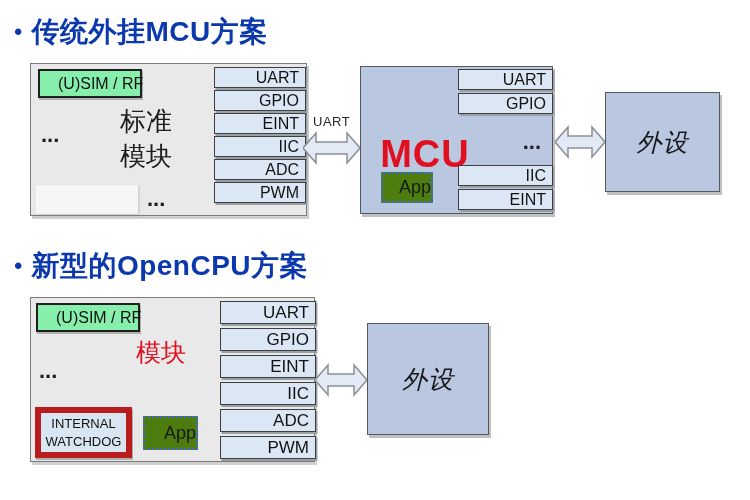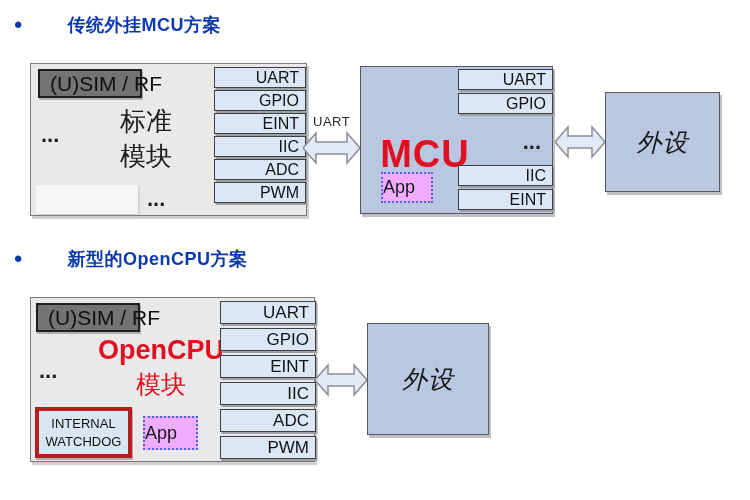--- a/index.html
+++ b/index.html
@@ -6,38 +6,38 @@
   html, body { background: #ffffff; }
   body { font-family: "Liberation Sans", "DejaVu Sans", sans-serif; }
   .canvas {
     position: relative; width: 750px; height: 500px;
     background: #ffffff; overflow: hidden;
   }
 
   
   .title { position: absolute; display: flex; align-items: center; color: #0b38ad; }
   .title .bullet { font-size: 24px; margin-right: 9px; line-height: 1; }
-  .title .title-text { font-size: 18px; font-weight: bold; letter-spacing: 0.5px; margin-left: 36px; }
+  .title .title-text { font-size: 28px; font-weight: bold; letter-spacing: 0.5px; }
   .title1 { left: 14px; top: 13px; }
   .title2 { left: 14px; top: 247px; }
 
   
   .module {
     position: absolute; background: #e9e9e9;
     border: 1px solid #7a7a7a;
     box-shadow: 2px 3px 0 rgba(150,150,150,0.45);
   }
   .module1 { left: 30px; top: 63px; width: 277px; height: 153px; }
   .module2 { left: 30px; top: 297px; width: 285px; height: 165px; }
 
   .sim-box {
-    position: absolute; background: #737373; border: 2px solid #1f1f1f;
+    position: absolute; background: #86efac; border: 2px solid #1f1f1f;
     box-shadow: 1px 2px 0 rgba(120,120,120,0.5);
-    font-size: 21px; color: #101010; display: flex; align-items: center;
-    padding-left: 10px; white-space: nowrap;
+    font-size: 16px; color: #101010; display: flex; align-items: center;
+    padding-left: 18px; white-space: nowrap;
   }
   .sim1 { left: 7px; top: 5px; width: 104px; height: 29px; }
   .sim2 { left: 5px; top: 5px; width: 104px; height: 29px; }
 
   .mod-name { position: absolute; text-align: center; color: #1c1c1c; }
   .m1-name { left: 35px; top: 40px; width: 160px; font-size: 26px; line-height: 35px; }
   .m2-name { left: 45px; top: 36px; width: 170px; }
   .m2-name .line1 { font-size: 27px; font-weight: bold; color: #e01020; line-height: 32px; }
   .m2-name .line2 { font-size: 25px; color: #e01020; line-height: 36px; }
 
@@ -73,22 +73,22 @@
   .mcu-name {
     position: absolute; left: 8px; top: 48px; width: 112px; text-align: center;
     font-size: 38px; font-weight: bold; color: #e01020; letter-spacing: 1px; margin-top: 18px;
   }
   .mcu-ports { position: absolute; left: 97px; width: 95px; }
   .mcu-ports .chip { height: 21px; margin-bottom: 3px; font-size: 16px; line-height: 19px; padding-right: 6px; }
   .mcu-ports-top { top: 2px; }
   .mcu-ports-bottom { top: 98px; }
 
   .app-box {
-    position: absolute; background: #f0abfc; border: 2px dotted #4468e0;
-    display: flex; align-items: center; justify-content: flex-start;
+    position: absolute; background: #4d7c0f; border: 2px dotted #4468e0;
+    display: flex; align-items: center; justify-content: flex-end;
     font-size: 18px; color: #16181c;
   }
   .app1 { left: 20px; top: 105px; width: 52px; height: 31px; }
   .app2 { left: 112px; top: 118px; width: 55px; height: 34px; }
 
   .periph { display: flex; align-items: center; justify-content: center;
     font-size: 25px; color: #17181a; letter-spacing: 1px; font-style: italic; }
   .periph1 { left: 605px; top: 92px; width: 115px; height: 100px; }
   .periph2 { left: 367px; top: 323px; width: 122px; height: 112px; }
 
@@ -99,21 +99,21 @@
   .arrow2 { left: 555px; top: 123px; }
   .arrow3 { left: 315px; top: 361px; }
   .bus-label {
     position: absolute; left: 313px; top: 114px; font-size: 13px;
     color: #26282c; letter-spacing: 0.5px;
   }
 
   
   .watchdog {
     position: absolute; left: 4px; top: 109px; width: 97px; height: 51px;
-    background: #d9e6f2; border: 4px solid #b91c1c;
+    background: #d9e6f2; border: 6px solid #b91c1c;
     box-shadow: 1px 2px 0 rgba(120,120,120,0.5);
     display: flex; flex-direction: column; align-items: center; justify-content: center;
     font-size: 13px; color: #101010; line-height: 18px; text-align: center;
   }
 </style>
 </head>
 <body>
 
 <div class="canvas">
 
@@ -176,21 +176,20 @@
     <span class="bullet">•</span>
     <span class="title-text">新型的OpenCPU方案</span>
   </div>
 
   <div class="module module2">
     <div class="sim-box sim2">
       <span>(U)SIM / RF</span>
     </div>
     <div class="dots m2-dots-left">...</div>
     <div class="mod-name m2-name">
-      <div class="line1">OpenCPU</div>
       <div class="line2">模块</div>
     </div>
     <div class="watchdog">
       <div>INTERNAL</div>
       <div>WATCHDOG</div>
     </div>
     <div class="app-box app2">
       <span>App</span>
     </div>
     <div class="ports ports2">

